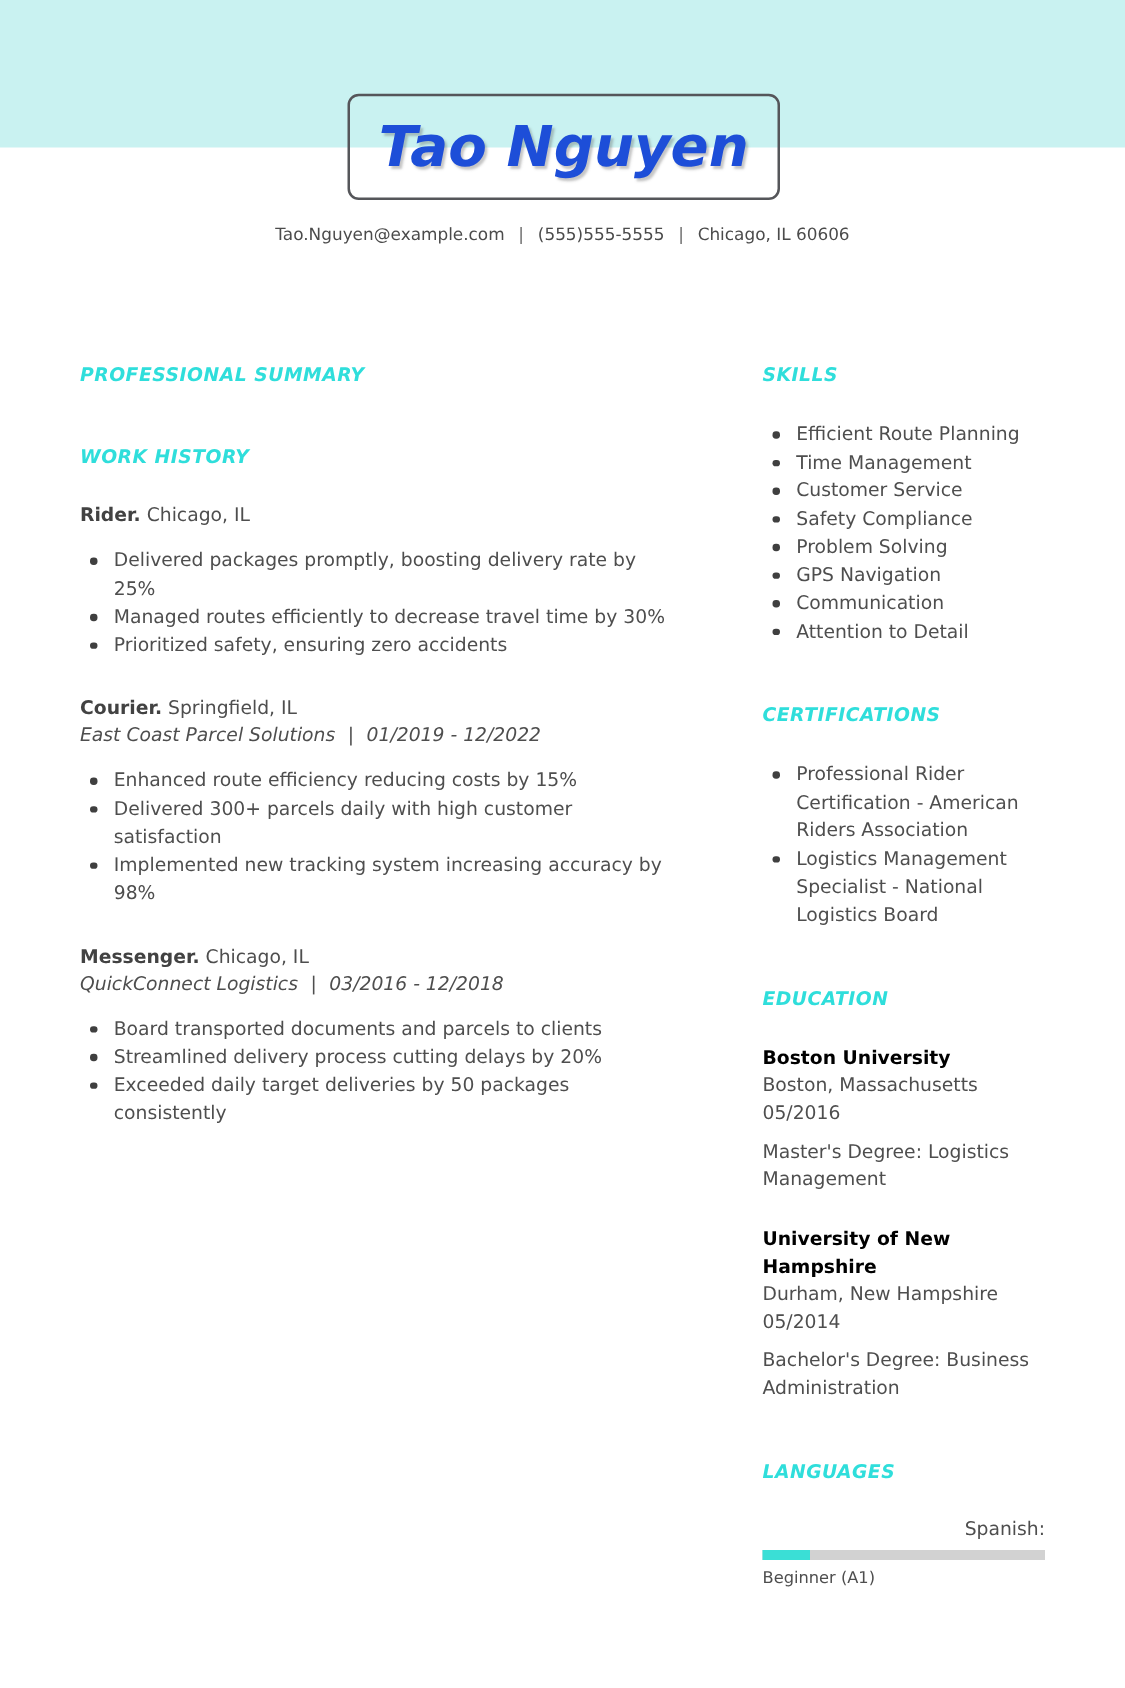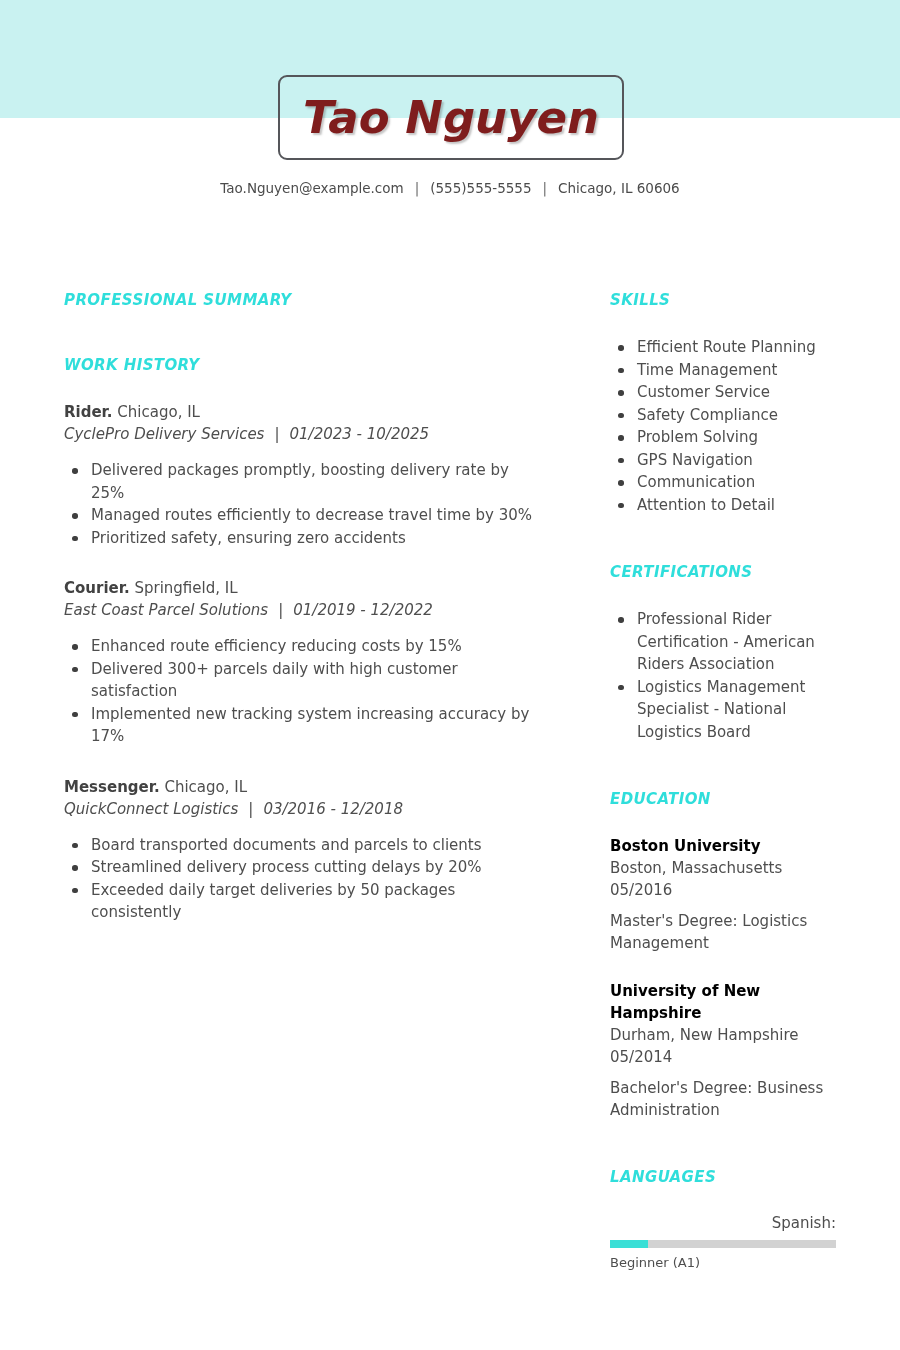--- a/index.html
+++ b/index.html
@@ -23,21 +23,21 @@
     border: 2px solid #55565a;
     border-radius: 9px;
     display: flex; align-items: center; justify-content: center;
     background: transparent;
   }
   .namebox h1 {
     margin: 0;
     font-size: 45px;
     font-weight: bold;
     font-style: italic;
-    color: #7f1d1d;
+    color: #1d4ed8;
     text-shadow: 2px 2px 2px rgba(90,90,90,0.35);
     white-space: nowrap;
   }
   .contact {
     position: absolute; top: 180px; left: 0;
     width: 100%;
     text-align: center;
     font-size: 13.5px;
     color: #4b4b4b;
   }
@@ -136,42 +136,39 @@
       </div>
 
       <div class="section">
         <h2 class="sec-heading">WORK HISTORY</h2>
 
         <div class="job">
           <div class="job-title-line">
             <span class="job-title">Rider.</span>
             <span>Chicago, IL</span>
           </div>
-          <div class="job-company-line">
-            <span>CyclePro Delivery Services</span><span class="pipe">|</span><span>01/2023 - 10/2025</span>
-          </div>
           <ul class="bullets">
             <li>Delivered packages promptly, boosting delivery rate by 25%</li>
             <li>Managed routes efficiently to decrease travel time by 30%</li>
             <li>Prioritized safety, ensuring zero accidents</li>
           </ul>
         </div>
 
         <div class="job">
           <div class="job-title-line">
             <span class="job-title">Courier.</span>
             <span>Springfield, IL</span>
           </div>
           <div class="job-company-line">
             <span>East Coast Parcel Solutions</span><span class="pipe">|</span><span>01/2019 - 12/2022</span>
           </div>
           <ul class="bullets">
             <li>Enhanced route efficiency reducing costs by 15%</li>
             <li>Delivered 300+ parcels daily with high customer satisfaction</li>
-            <li>Implemented new tracking system increasing accuracy by 17%</li>
+            <li>Implemented new tracking system increasing accuracy by 98%</li>
           </ul>
         </div>
 
         <div class="job">
           <div class="job-title-line">
             <span class="job-title">Messenger.</span>
             <span>Chicago, IL</span>
           </div>
           <div class="job-company-line">
             <span>QuickConnect Logistics</span><span class="pipe">|</span><span>03/2016 - 12/2018</span>

